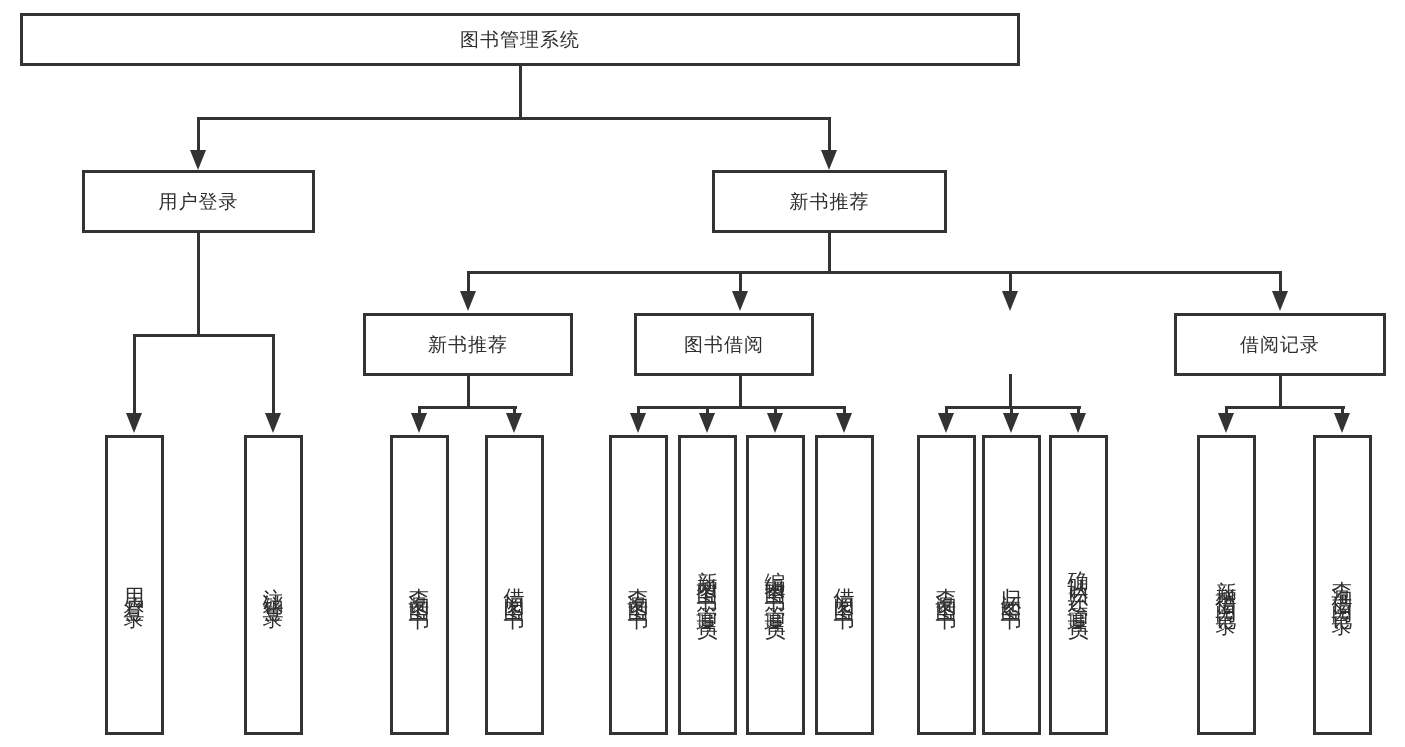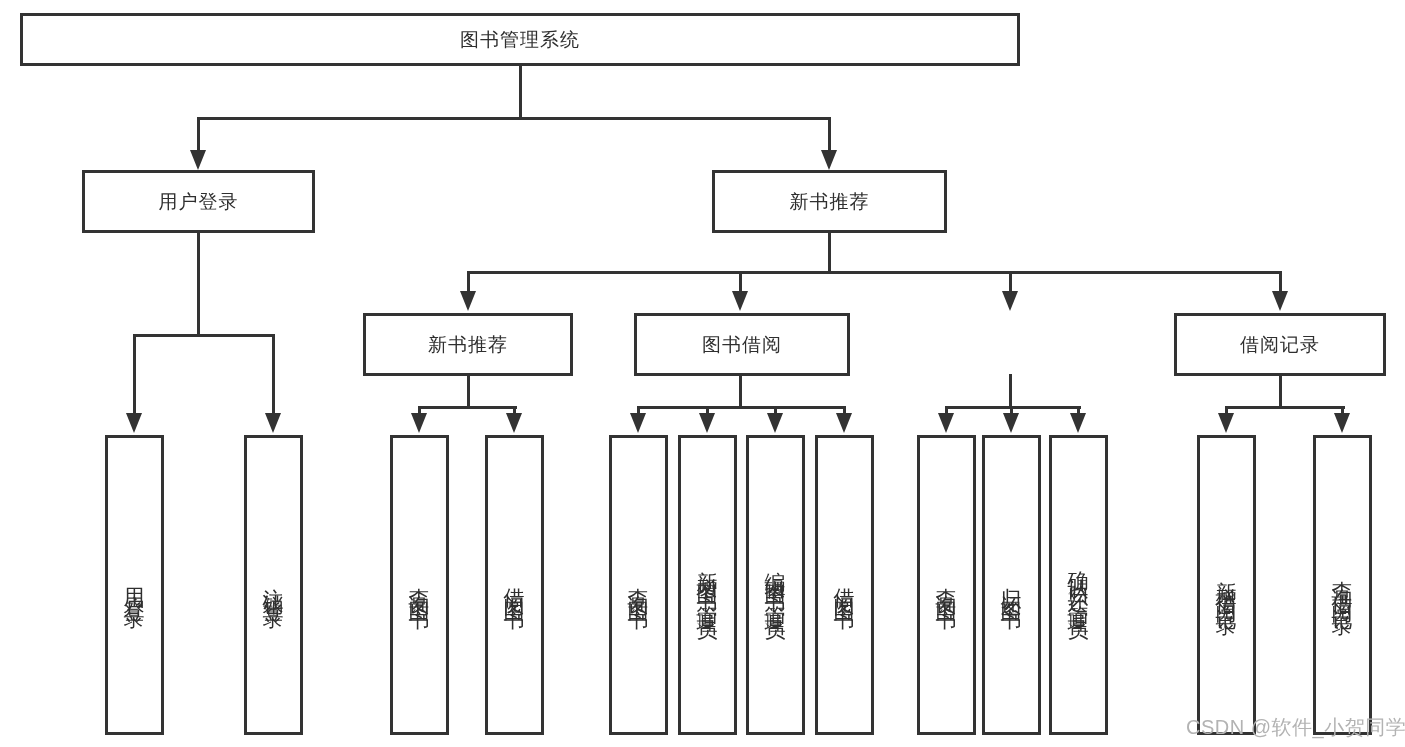--- a/index.html
+++ b/index.html
@@ -25,21 +25,21 @@
     font-size:21px;
     letter-spacing:7px;
     line-height:1;
     white-space:nowrap;
   }
   
   .b-root{left:20px;top:13px;width:1000px;height:53px;}
   .b-userlogin{left:82px;top:170px;width:233px;height:63px;}
   .b-bookmgmt{left:712px;top:170px;width:235px;height:63px;}
   .b-nbr{left:363px;top:313px;width:210px;height:63px;}
-  .b-bb{left:634px;top:313px;width:216px;height:63px;}
+  .b-bb{left:634px;top:313px;width:180px;height:63px;}
   .b-cb{left:904px;top:313px;width:212px;height:63px;}
   .b-br{left:1174px;top:313px;width:212px;height:63px;}
   .leaf{top:435px;width:59px;height:300px;}
   .l-ul1{left:105px;} .l-ul2{left:244px;}
   .l-nbr1{left:390px;} .l-nbr2{left:485px;}
   .l-bb1{left:609px;} .l-bb2{left:678px;} .l-bb3{left:746px;} .l-bb4{left:815px;}
   .l-cb1{left:917px;} .l-cb2{left:982px;} .l-cb3{left:1049px;}
   .l-br1{left:1197px;} .l-br2{left:1313px;}
   
   .ln{position:absolute;background:#333333;}
@@ -214,15 +214,14 @@
     <span class="vlabel">确认归还（管理员）</span>
   </div>
 
   <div class="box leaf l-br1">
     <span class="vlabel">新增借阅记录</span>
   </div>
   <div class="box leaf l-br2">
     <span class="vlabel">查询借阅记录</span>
   </div>
 
-  <div class="watermark">CSDN @软件_小贺同学</div>
 
 </div>
 
 </body></html>

